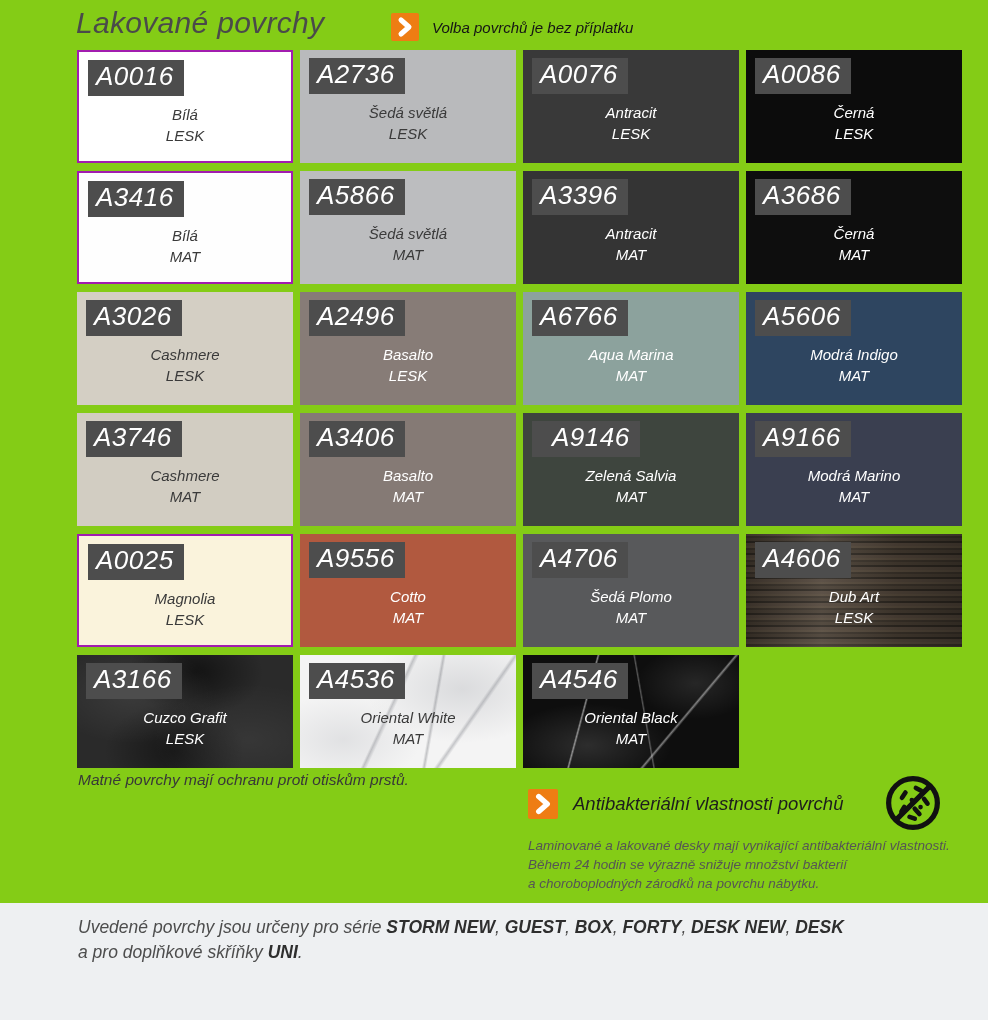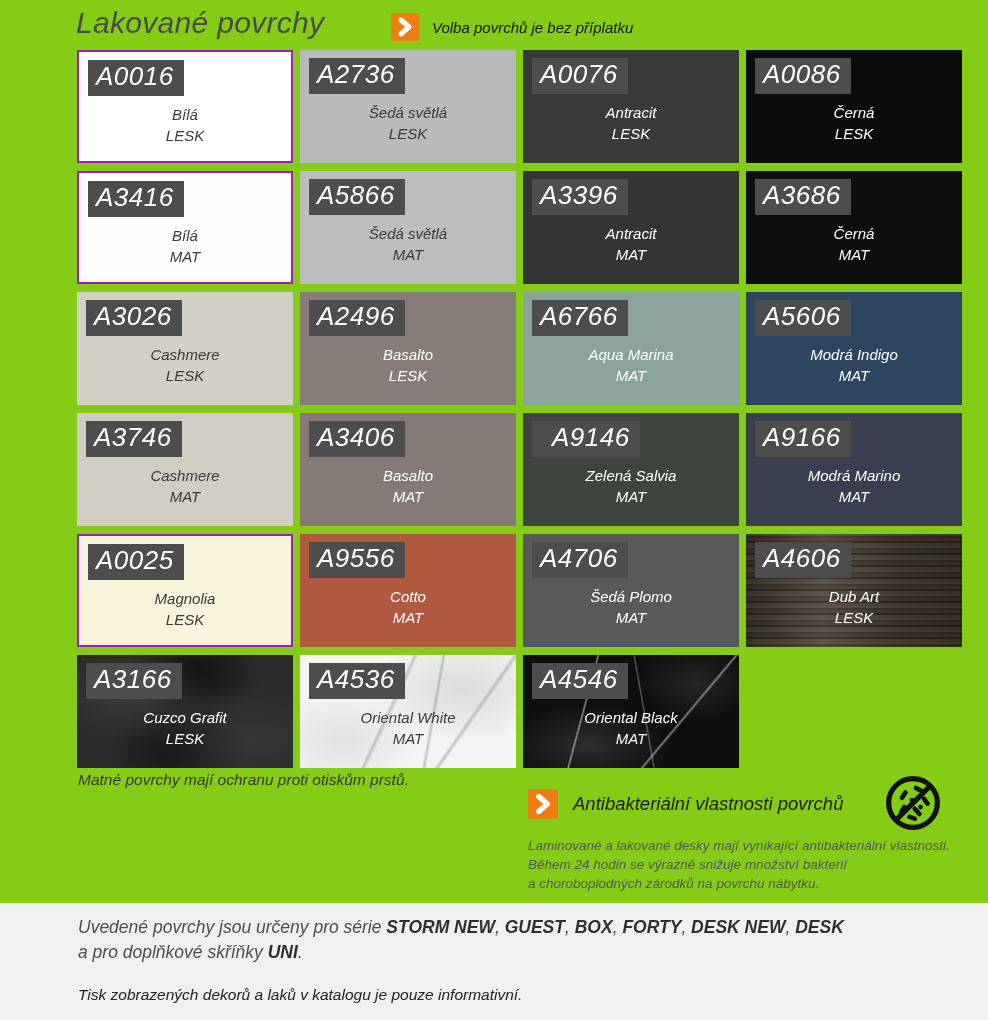--- a/index.html
+++ b/index.html
@@ -131,16 +131,15 @@
     <div>Laminované a lakované desky mají vynikající antibakteriální vlastnosti.</div>
     <div>Během 24 hodin se výrazně snižuje množství bakterií</div>
     <div>a choroboplodných zárodků na povrchu nábytku.</div>
   </div>
 
   <div class="footer" style="background: rgb(238, 240, 242);">
     <div class="series-note">
       <div id="series-line1"><span>Uvedené povrchy jsou určeny pro série </span><span class="bold">STORM NEW</span><span>, </span><span class="bold">GUEST</span><span>, </span><span class="bold">BOX</span><span>, </span><span class="bold">FORTY</span><span>, </span><span class="bold">DESK NEW</span><span>, </span><span class="bold">DESK</span></div>
       <div id="series-line2"><span>a pro doplňkové skříňky </span><span class="bold">UNI</span><span>.</span></div>
     </div>
-    <div class="info-note">Tisk zobrazených dekorů a laků v katalogu je pouze informativní.</div>
   </div>
 
 </div>
 
 </body></html>

